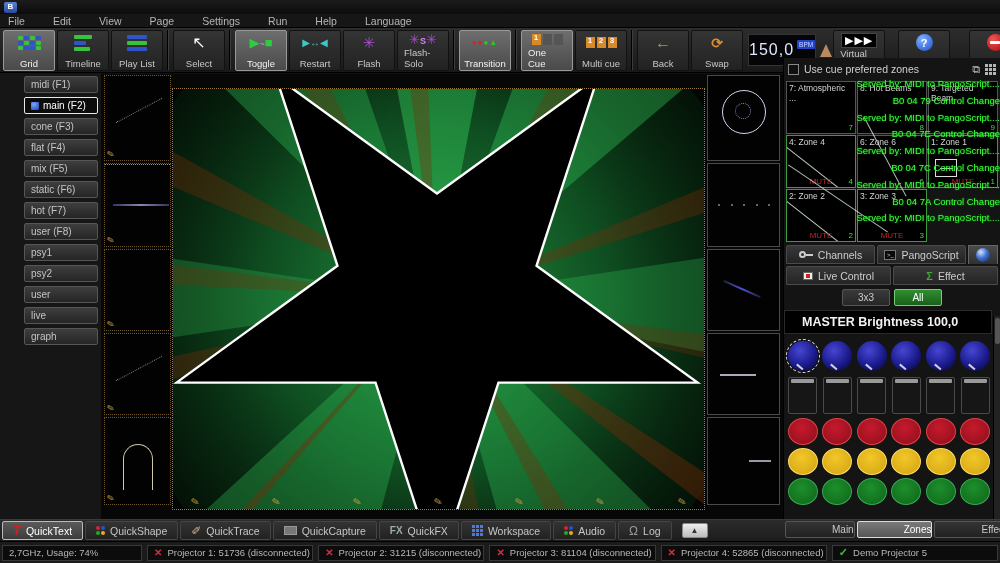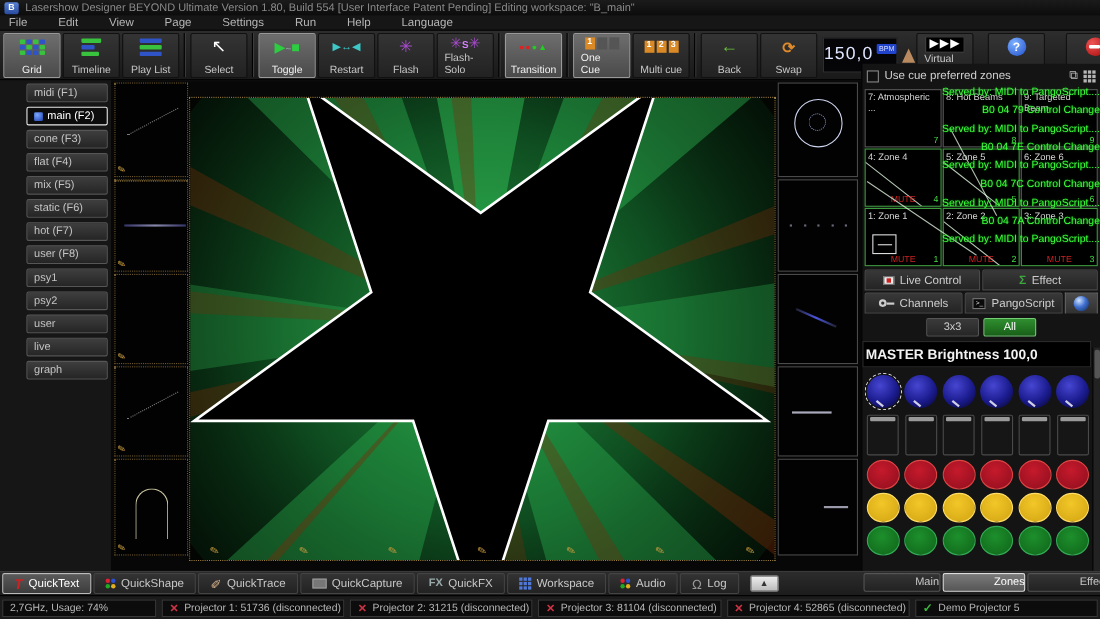--- a/index.html
+++ b/index.html
@@ -98,21 +98,21 @@
   .termico{width:12px;height:10px;background:#0a0a0a;border:1px solid #777;color:#ddd;font-size:6px;display:flex;
            align-items:center;justify-content:center;}
   .globebtn{width:30px;height:19px;background:linear-gradient(#4a4a4a,#303030);border:1px solid #666;border-bottom:none;
             display:flex;align-items:center;justify-content:center;}
   .globe{width:14px;height:14px;border-radius:50%;background:radial-gradient(circle at 35% 30%,#cfe3ff,#3f6fd0 45%,#10264f);}
   .viewrow{display:flex;justify-content:center;gap:4px;padding:4px 0 3px;}
   .vbtn{width:48px;height:17px;display:flex;align-items:center;justify-content:center;font-size:10px;color:#ccc;
         background:linear-gradient(#3a3a3a,#262626);border:1px solid #555;border-radius:2px;}
   .vbtn.selected{background:linear-gradient(#2f8f2f,#186018);border:1px solid #7c7;color:#fff;}
   .masterbar{height:24px;margin:1px 8px 0 0;background:#000;border:1px solid #2a2a2a;display:flex;align-items:center;
-             padding:0 2px;font-size:12.5px;font-weight:bold;color:#f2f2f2;}
+             padding:0 17px;font-size:12.5px;font-weight:bold;color:#f2f2f2;}
   .vscroll{position:absolute;right:0;top:258px;width:7px;bottom:0;background:#222;border-left:1px solid #000;}
   .vscroll i{position:absolute;left:1px;top:2px;width:5px;height:26px;background:#555;border-radius:2px;}
   .knobrow{display:flex;justify-content:space-between;padding:7px 10px 4px 4px;}
   .knob{position:relative;width:30px;height:30px;border-radius:50%;
         background:radial-gradient(circle at 40% 32%,#4646d2,#1b1b8e 55%,#060630 95%);}
   .knob.selected{outline:1px dashed #ddd;outline-offset:1px;}
   .knob i{position:absolute;left:8px;bottom:4px;width:8px;height:1.5px;background:#cfcfe8;transform:rotate(40deg);}
   .sliderrow{display:flex;justify-content:space-between;padding:2px 10px 2px 4px;}
   .slider{width:29px;height:37px;background:#161616;border:1px solid #4a4a4a;border-radius:2px;position:relative;}
   .slider i{position:absolute;left:2px;top:1px;right:2px;height:4px;background:#9a9a9a;border-radius:1px;}
@@ -144,21 +144,20 @@
   .sx{color:#cc3344;font-weight:bold;font-size:10px;}
   .sv{color:#3bbb3b;font-weight:bold;font-size:11px;}
 </style>
 </head>
 <body>
 
 <div class="app">
 
   <div class="titlebar">
     <span class="applogo">B</span>
-    <span>Lasershow Designer BEYOND Ultimate    Version 1.80, Build 554    [User Interface Patent Pending]    Editing workspace: "B_main"</span>
   </div>
 
   <div class="menubar" id="menubar">
       <span class="menu-item">File</span>
       <span class="menu-item">Edit</span>
       <span class="menu-item">View</span>
       <span class="menu-item">Page</span>
       <span class="menu-item">Settings</span>
       <span class="menu-item">Run</span>
       <span class="menu-item">Help</span>
@@ -490,26 +489,20 @@
           
           
           
           <span class="znum">9</span></div>
         <div class="zone green">
           <span>4: Zone 4</span>
           <span class="diag"></span>
           
           <span class="mute">MUTE</span>
           <span class="znum">4</span></div>
-        <div class="zone green">
-          <span>5: Zone 5</span>
-          <span class="diag"></span>
-          
-          
-          <span class="znum">5</span></div>
         <div class="zone">
           <span>6: Zone 6</span>
           
           
           
           <span class="znum">6</span></div>
         <div class="zone green">
           <span>1: Zone 1</span>
           
           <span class="sq">
@@ -537,46 +530,46 @@
         <div>B0 04 79 Control Change</div>
         <div>Served by: MIDI to PangoScript....</div>
         <div>B0 04 7E Control Change</div>
         <div>Served by: MIDI to PangoScript....</div>
         <div>B0 04 7C Control Change</div>
         <div>Served by: MIDI to PangoScript....</div>
         <div>B0 04 7A Control Change</div>
         <div>Served by: MIDI to PangoScript....</div>
       </div>
 
-    <div class="ctltabs" id="tabstop">
-        <div class="ctab">
-          <span class="dotico">
-            <i></i>
-          </span>
-          <span>Live Control</span>
-        </div>
-        <div class="ctab">
-          <span class="sigma">Σ</span>
-          <span>Effect</span>
-        </div>
-      </div>
     <div class="ctltabs" id="tabsmid">
         <div class="ctab">
           <span class="keyico">
             <b></b>
             <i></i>
           </span>
           <span>Channels</span>
         </div>
         <div class="ctab">
           <span class="termico">&gt;_</span>
           <span>PangoScript</span>
         </div>
         <div class="globebtn">
           <span class="globe"></span>
+        </div>
+      </div>
+    <div class="ctltabs" id="tabstop">
+        <div class="ctab">
+          <span class="dotico">
+            <i></i>
+          </span>
+          <span>Live Control</span>
+        </div>
+        <div class="ctab">
+          <span class="sigma">Σ</span>
+          <span>Effect</span>
         </div>
       </div>
     <div class="viewrow" id="viewrow">
         <div class="vbtn">3x3</div>
         <div class="vbtn selected">All</div>
       </div>
     <div class="masterbar">
       <span>MASTER Brightness 100,0</span>
     </div>
     <div class="knobrow" id="knobrow">

